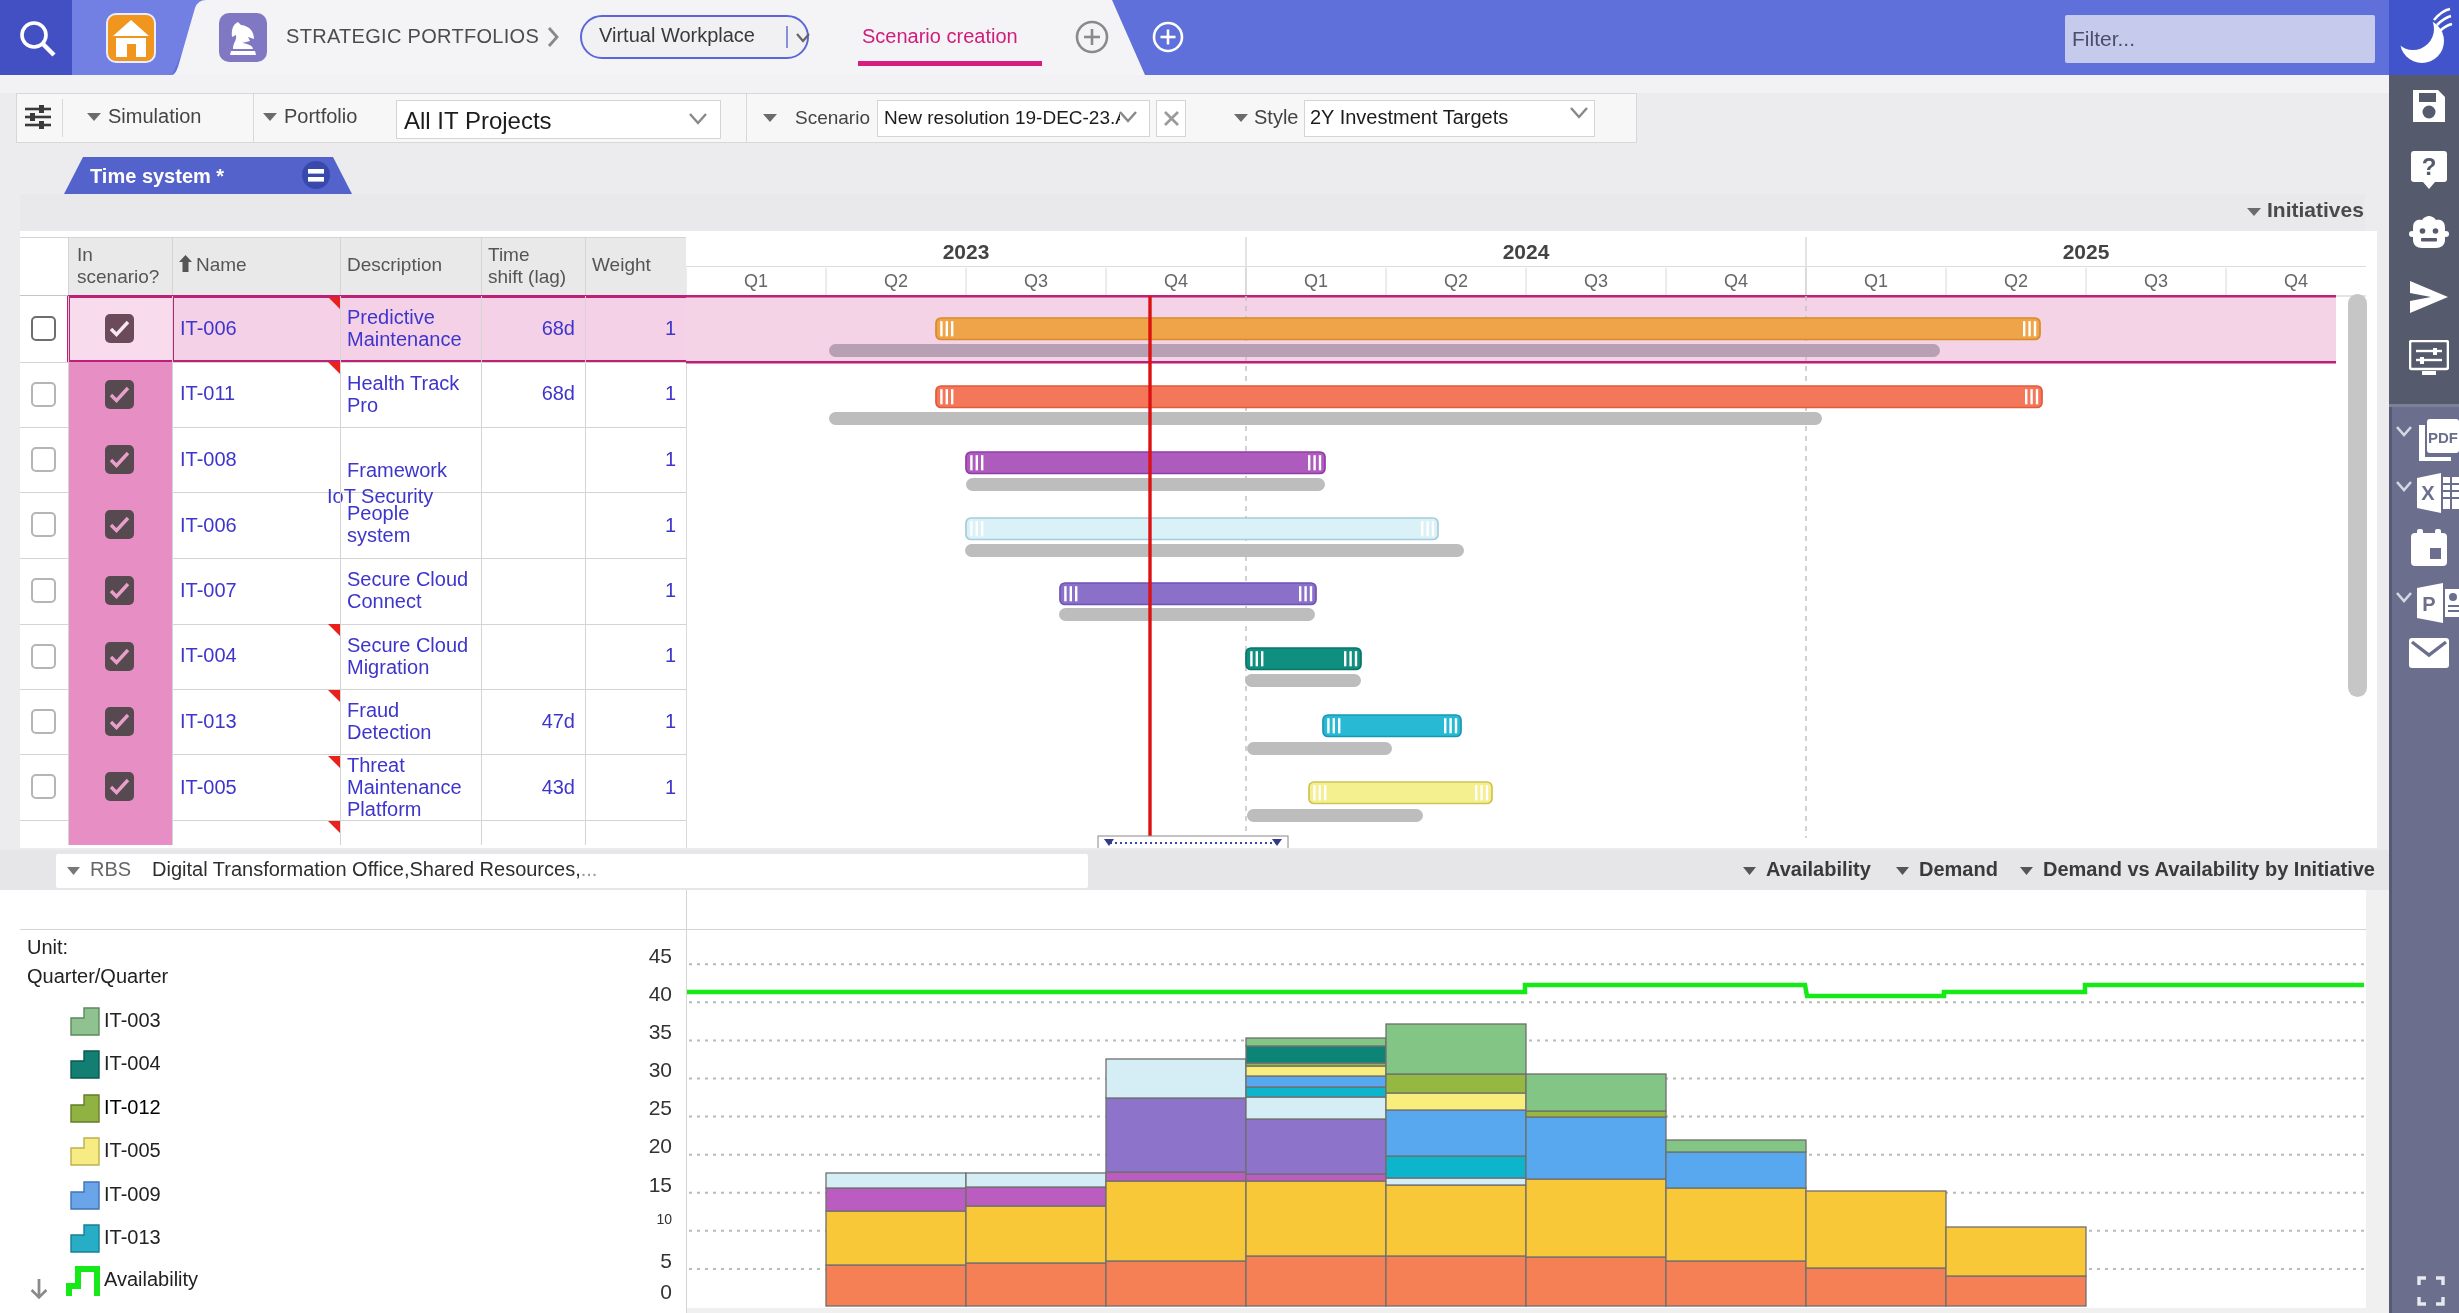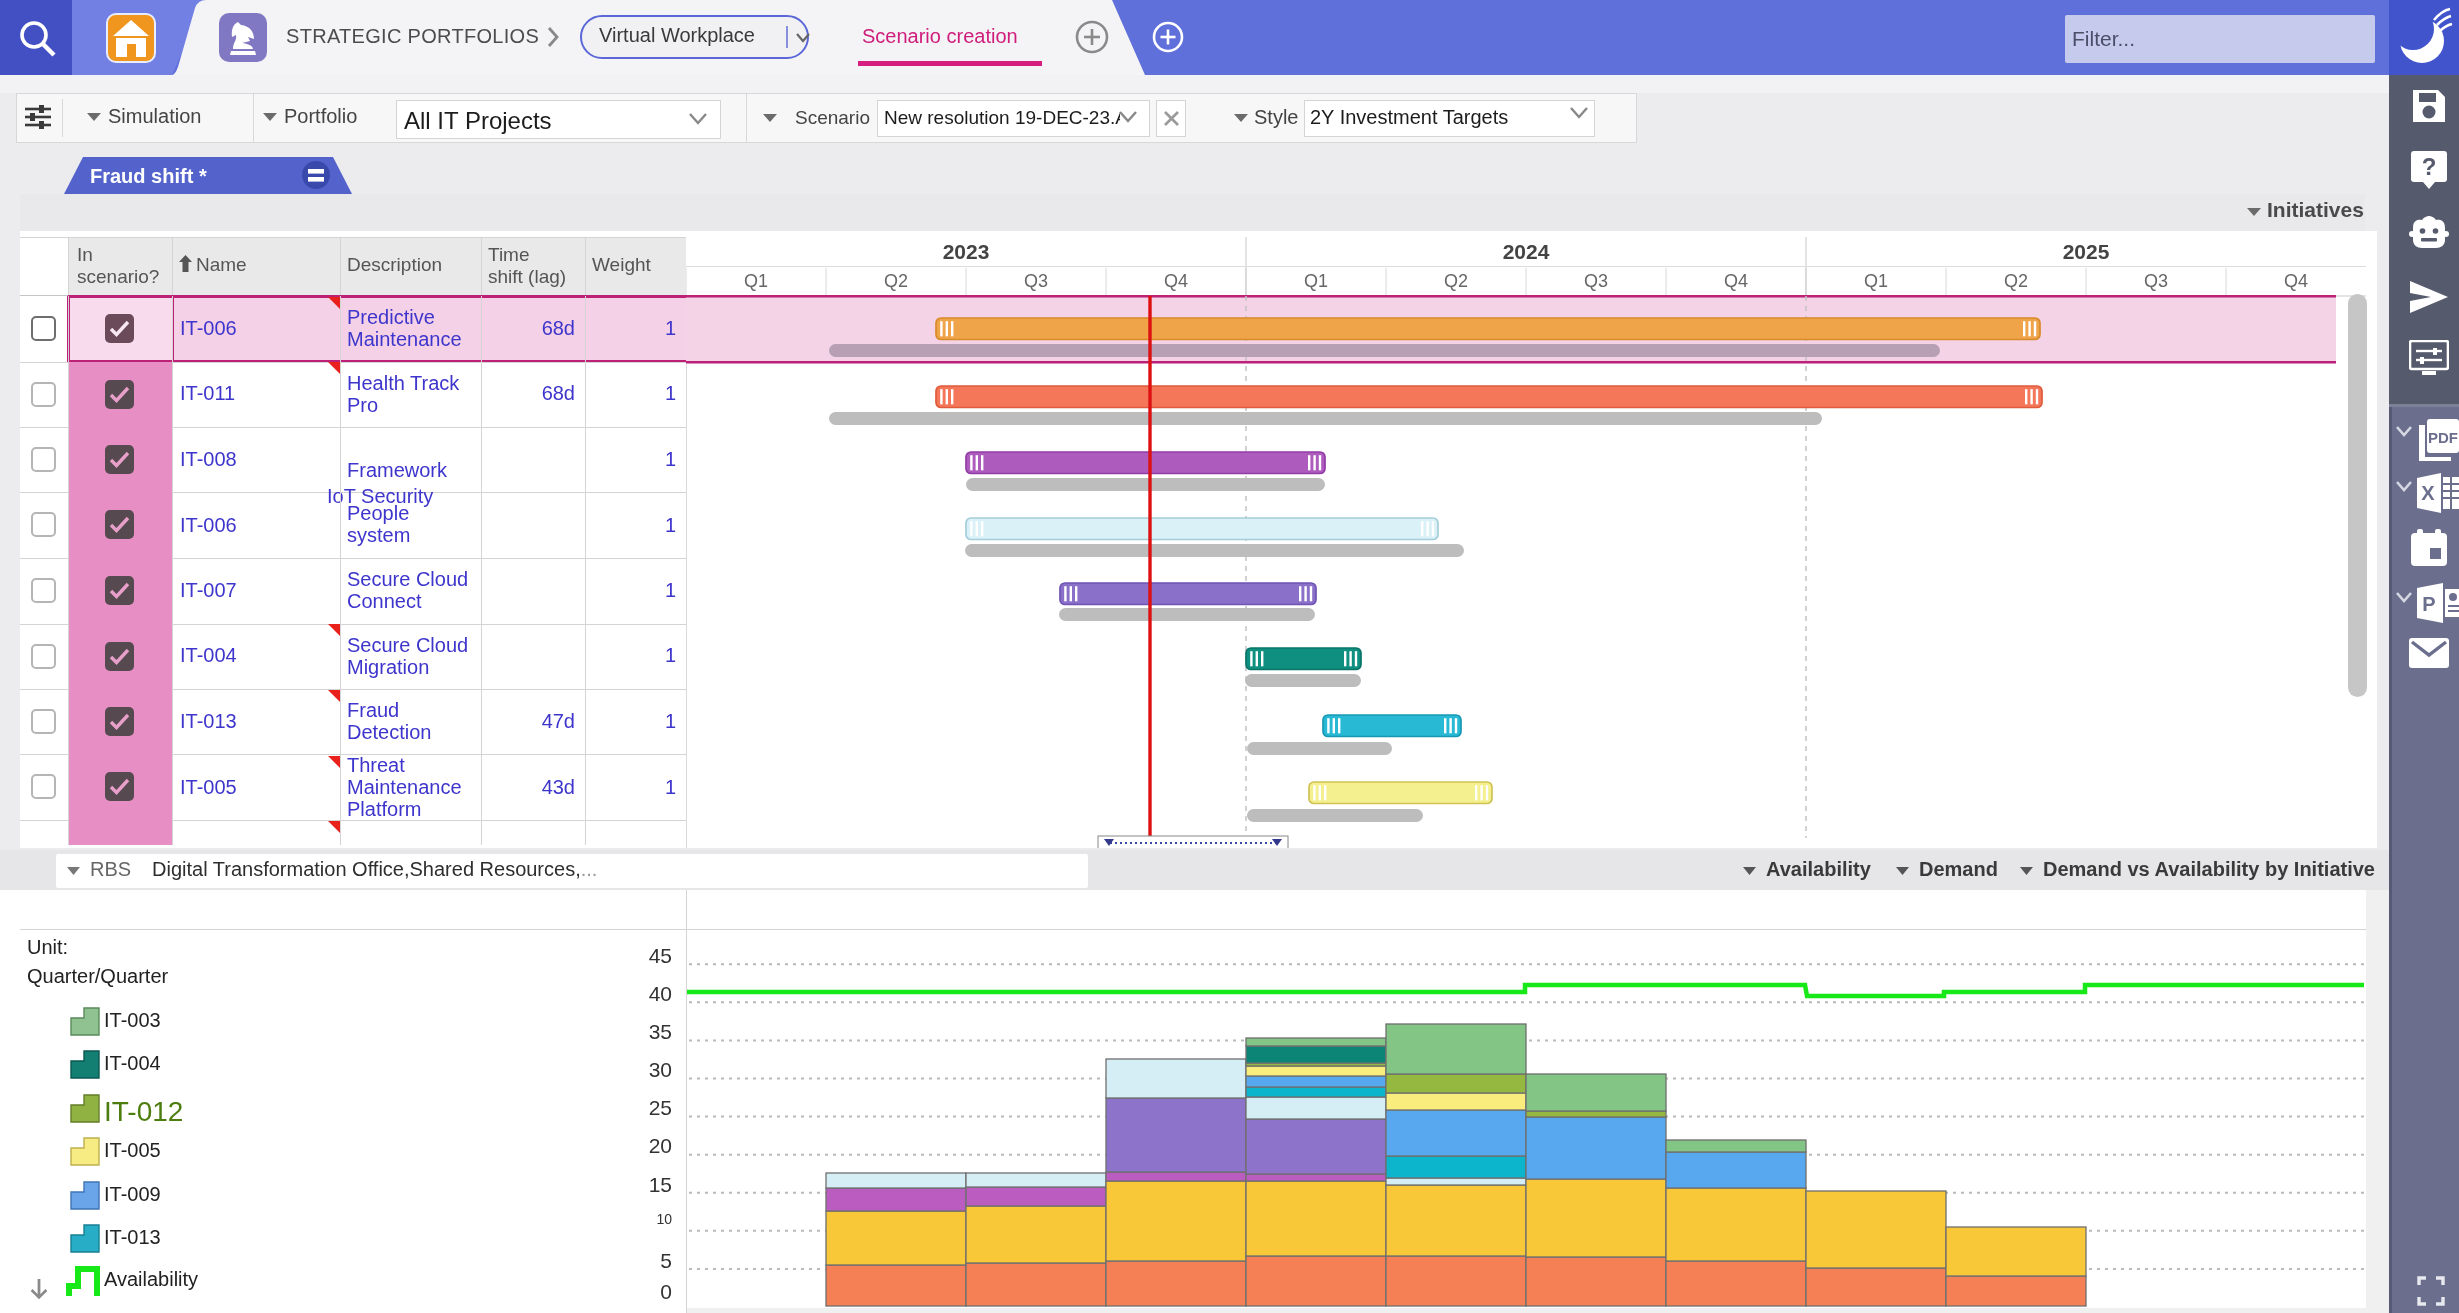--- a/index.html
+++ b/index.html
@@ -124,21 +124,21 @@
 <svg class="abs" style="left:1569px;top:106px" width="20" height="13" viewBox="0 0 20 13">
       <path d="M2 2 L10 11 L18 2" fill="none" stroke="#888" stroke-width="2.4"></path>
     </svg>
 
 <svg class="abs" style="left:60px;top:157px" width="296" height="37" viewBox="0 0 296 37">
   <path d="M23 0 H273 L292 37 H4 Z" fill="#5463cc"></path>
   <circle cx="256" cy="18" r="14" fill="#3949ab"></circle>
   <rect x="248" y="12" width="16" height="4.6" fill="#fff"></rect>
   <rect x="248" y="20" width="16" height="4.6" fill="#fff"></rect>
 </svg>
-<div class="abs" style="left:90px;top:165px;font-size:20px;font-weight:bold;color:#fff;">Fraud shift *</div>
+<div class="abs" style="left:90px;top:165px;font-size:20px;font-weight:bold;color:#fff;">Time system *</div>
 
 <div class="abs" style="left:20px;top:194px;width:2345px;height:37px;background:#e9e9ec;"></div>
 <svg class="abs" style="left:2246px;top:207px" width="16" height="10" viewBox="0 0 16 10">
       <path d="M1 1 L8 9 L15 1 Z" fill="#6b6b6b"></path>
     </svg>
 <div class="abs" style="left:2267px;top:198px;font-size:21px;font-weight:600;color:#4a4a4a;">Initiatives</div>
 
 <div class="abs" style="left:20px;top:231px;width:2357px;height:617px;background:#fff;"></div>
 <div id="tablearea">
 <style>
@@ -467,21 +467,21 @@
         <path d="M1 28 V11 H14 V1 H29 V28 Z" fill="#8fc290" stroke="#5a8a5b" stroke-width="1.4"></path>
       </svg>
 <div class="abs" style="left:104px;top:1009px;font-size:20px;color:#222;">IT-003</div>
 <svg class="abs" style="left:70px;top:1050px" width="30" height="29" viewBox="0 0 30 29">
         <path d="M1 28 V11 H14 V1 H29 V28 Z" fill="#137f72" stroke="#0a5a50" stroke-width="1.4"></path>
       </svg>
 <div class="abs" style="left:104px;top:1052px;font-size:20px;color:#222;">IT-004</div>
 <svg class="abs" style="left:70px;top:1094px" width="30" height="29" viewBox="0 0 30 29">
         <path d="M1 28 V11 H14 V1 H29 V28 Z" fill="#8fb242" stroke="#647e2a" stroke-width="1.4"></path>
       </svg>
-<div class="abs" style="left:104px;top:1096px;font-size:28px;color:#4d7c0f;">IT-012</div>
+<div class="abs" style="left:104px;top:1096px;font-size:20px;color:#000000;">IT-012</div>
 <svg class="abs" style="left:70px;top:1137px" width="30" height="29" viewBox="0 0 30 29">
         <path d="M1 28 V11 H14 V1 H29 V28 Z" fill="#f7ec83" stroke="#bdb04e" stroke-width="1.4"></path>
       </svg>
 <div class="abs" style="left:104px;top:1139px;font-size:20px;color:#222;">IT-005</div>
 <svg class="abs" style="left:70px;top:1181px" width="30" height="29" viewBox="0 0 30 29">
         <path d="M1 28 V11 H14 V1 H29 V28 Z" fill="#6aa5ea" stroke="#3f74b5" stroke-width="1.4"></path>
       </svg>
 <div class="abs" style="left:104px;top:1183px;font-size:20px;color:#222;">IT-009</div>
 <svg class="abs" style="left:70px;top:1224px" width="30" height="29" viewBox="0 0 30 29">
         <path d="M1 28 V11 H14 V1 H29 V28 Z" fill="#27aec6" stroke="#177f94" stroke-width="1.4"></path>

